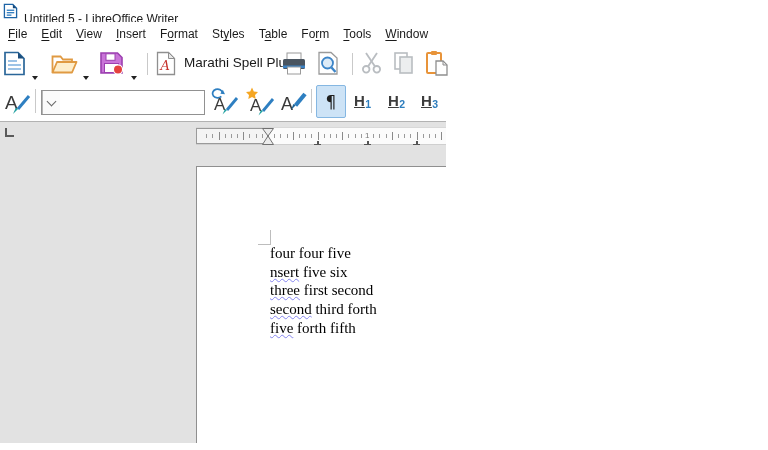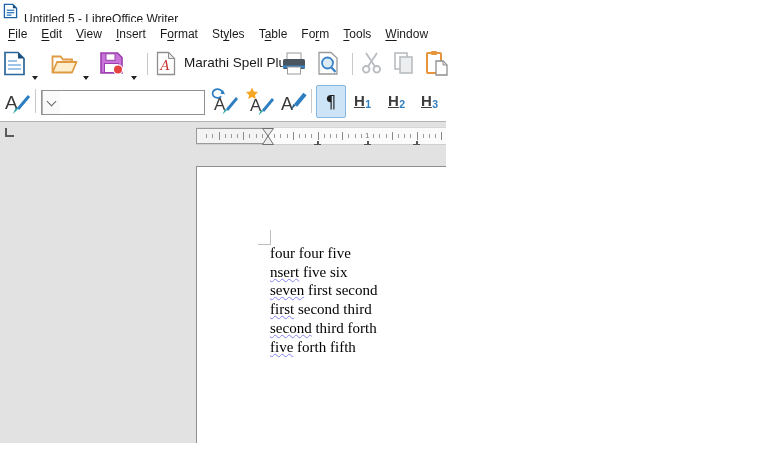--- a/index.html
+++ b/index.html
@@ -303,21 +303,20 @@
     </div>
   </div>
 
   <div class="workspace">
     <div class="page">
       <div class="corner-v"></div>
       <div class="corner-h"></div>
       <div class="text-block">
           <div><span>four</span> four five</div>
           <div><span class="squiggle">nsert</span> five six</div>
-          <div><span class="squiggle">seven</span> first second</div>
-          <div><span class="squiggle">first</span> second third</div>
+          <div><span class="squiggle">three</span> first second</div>
           <div><span class="squiggle">second</span> third forth</div>
           <div><span class="squiggle">five</span> forth fifth</div>
         </div>
     </div>
   </div>
 
 </div>
 
 </body></html>

